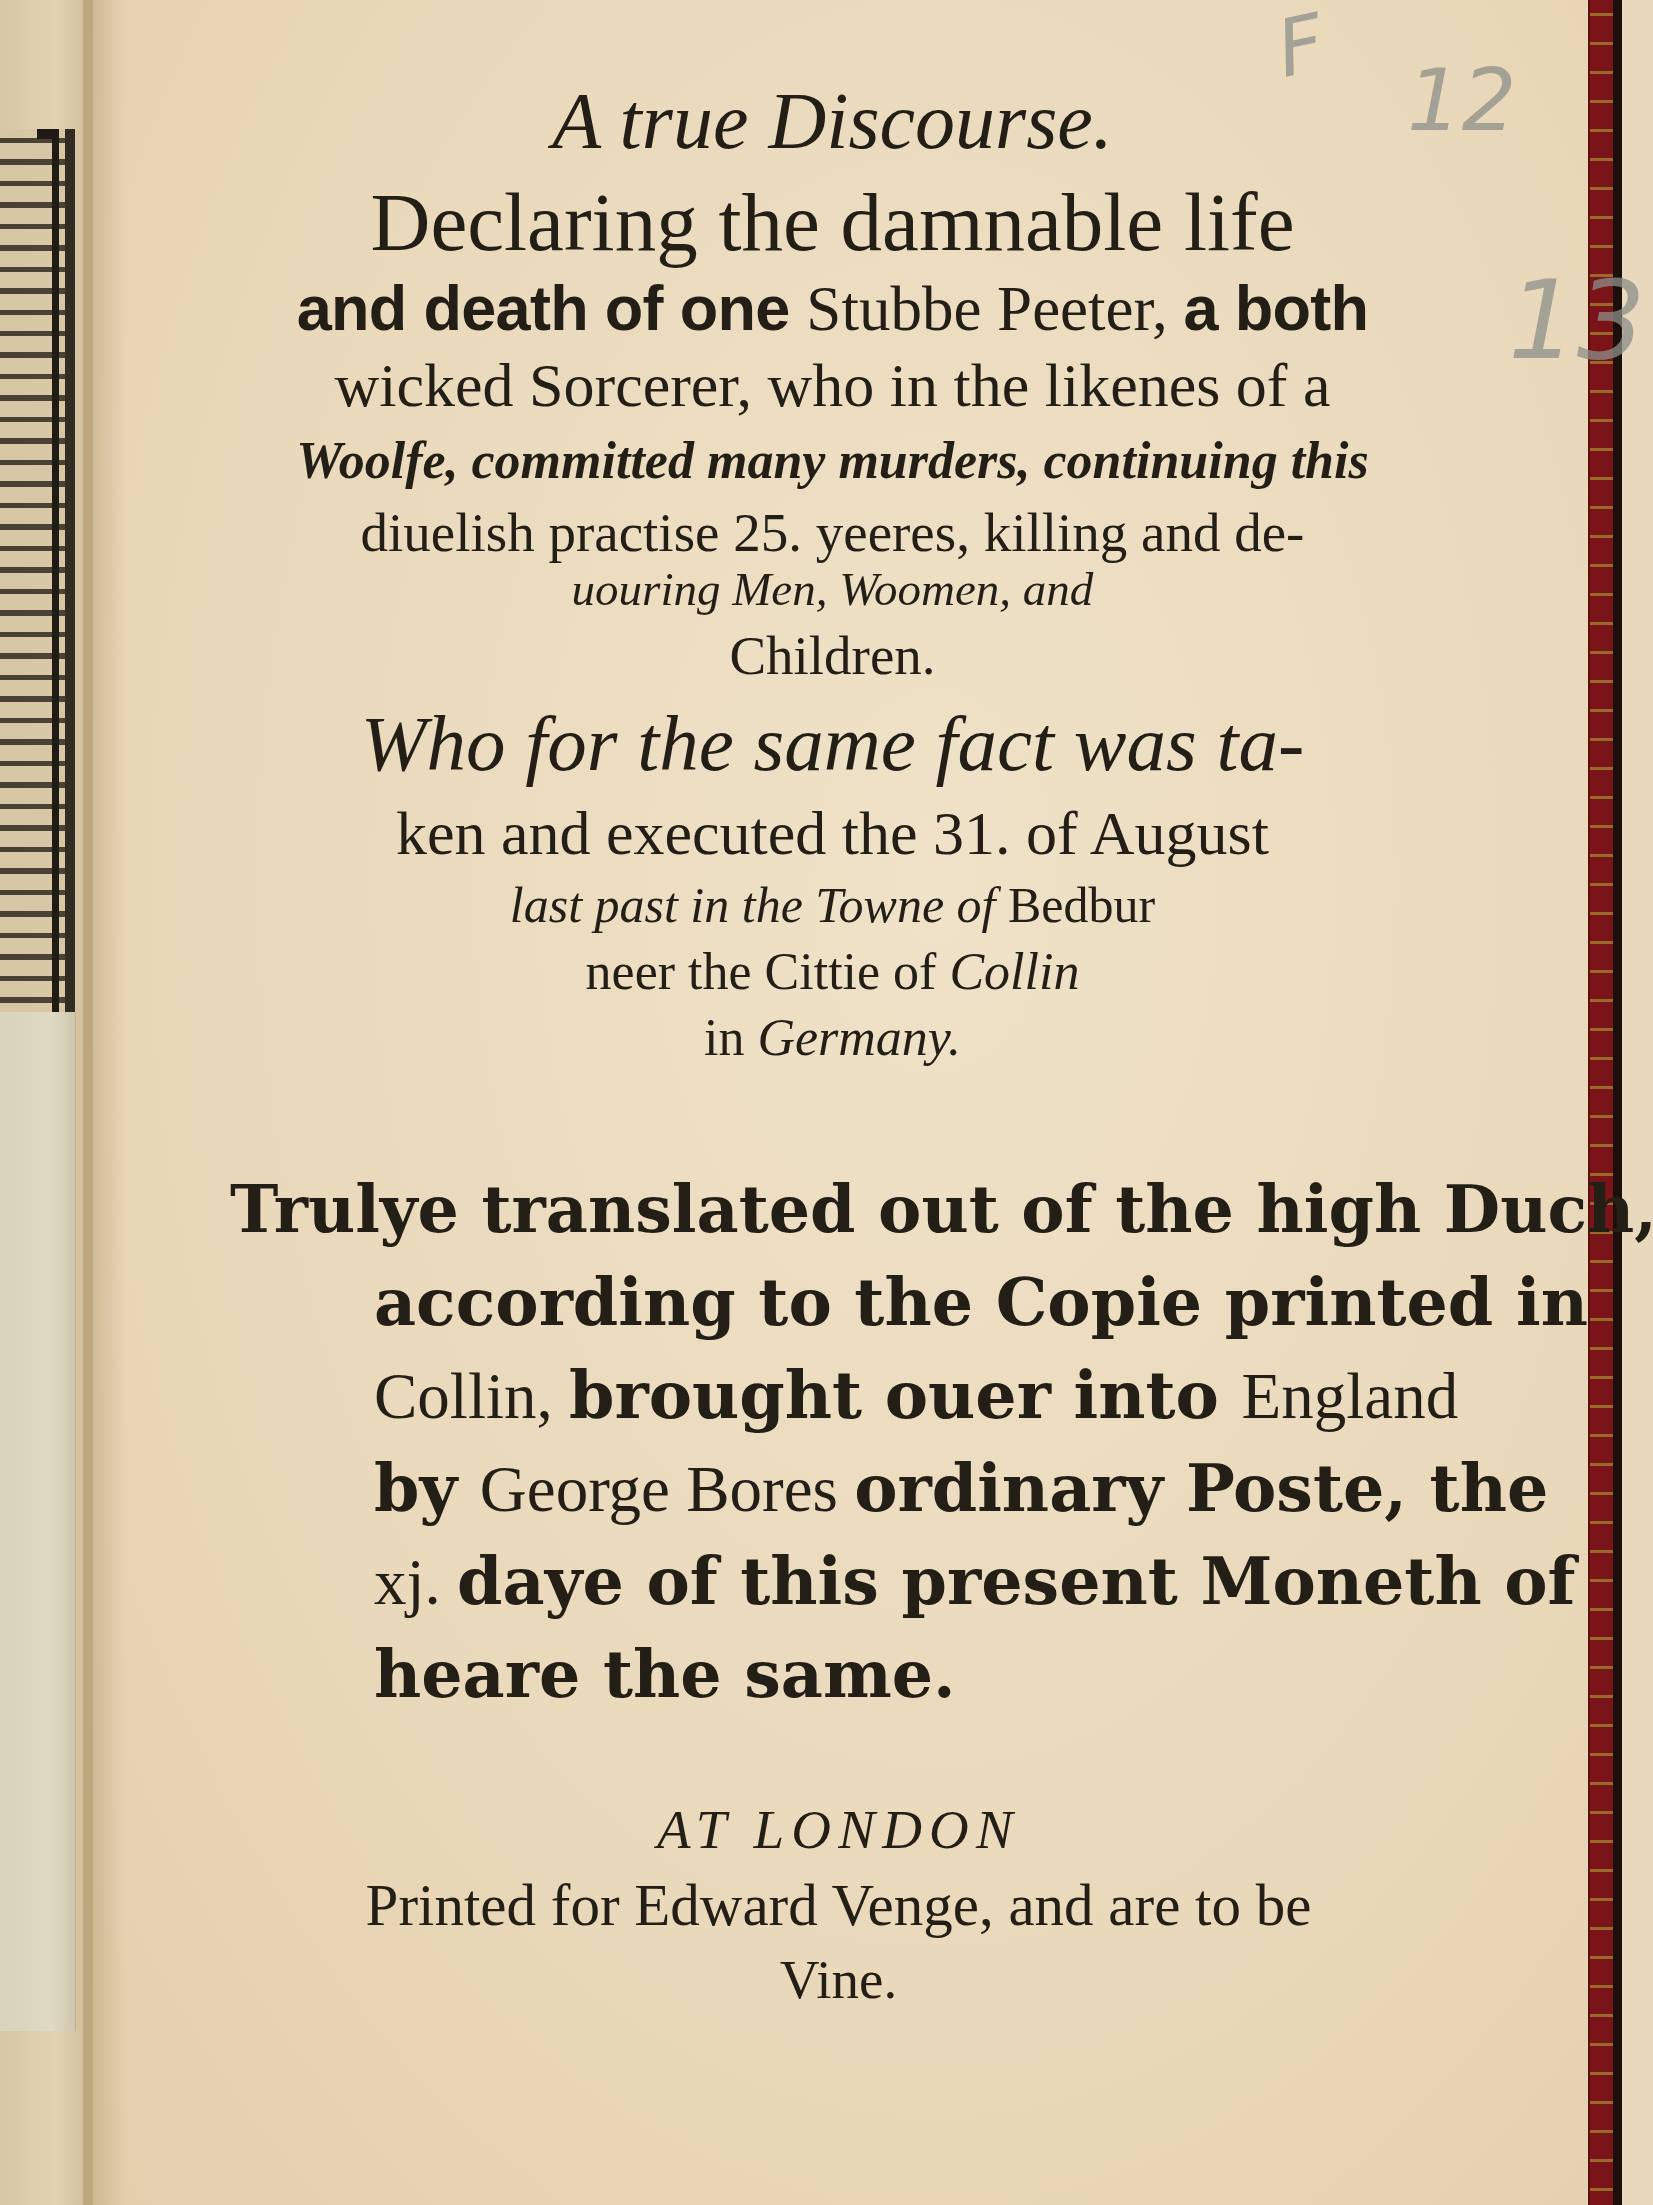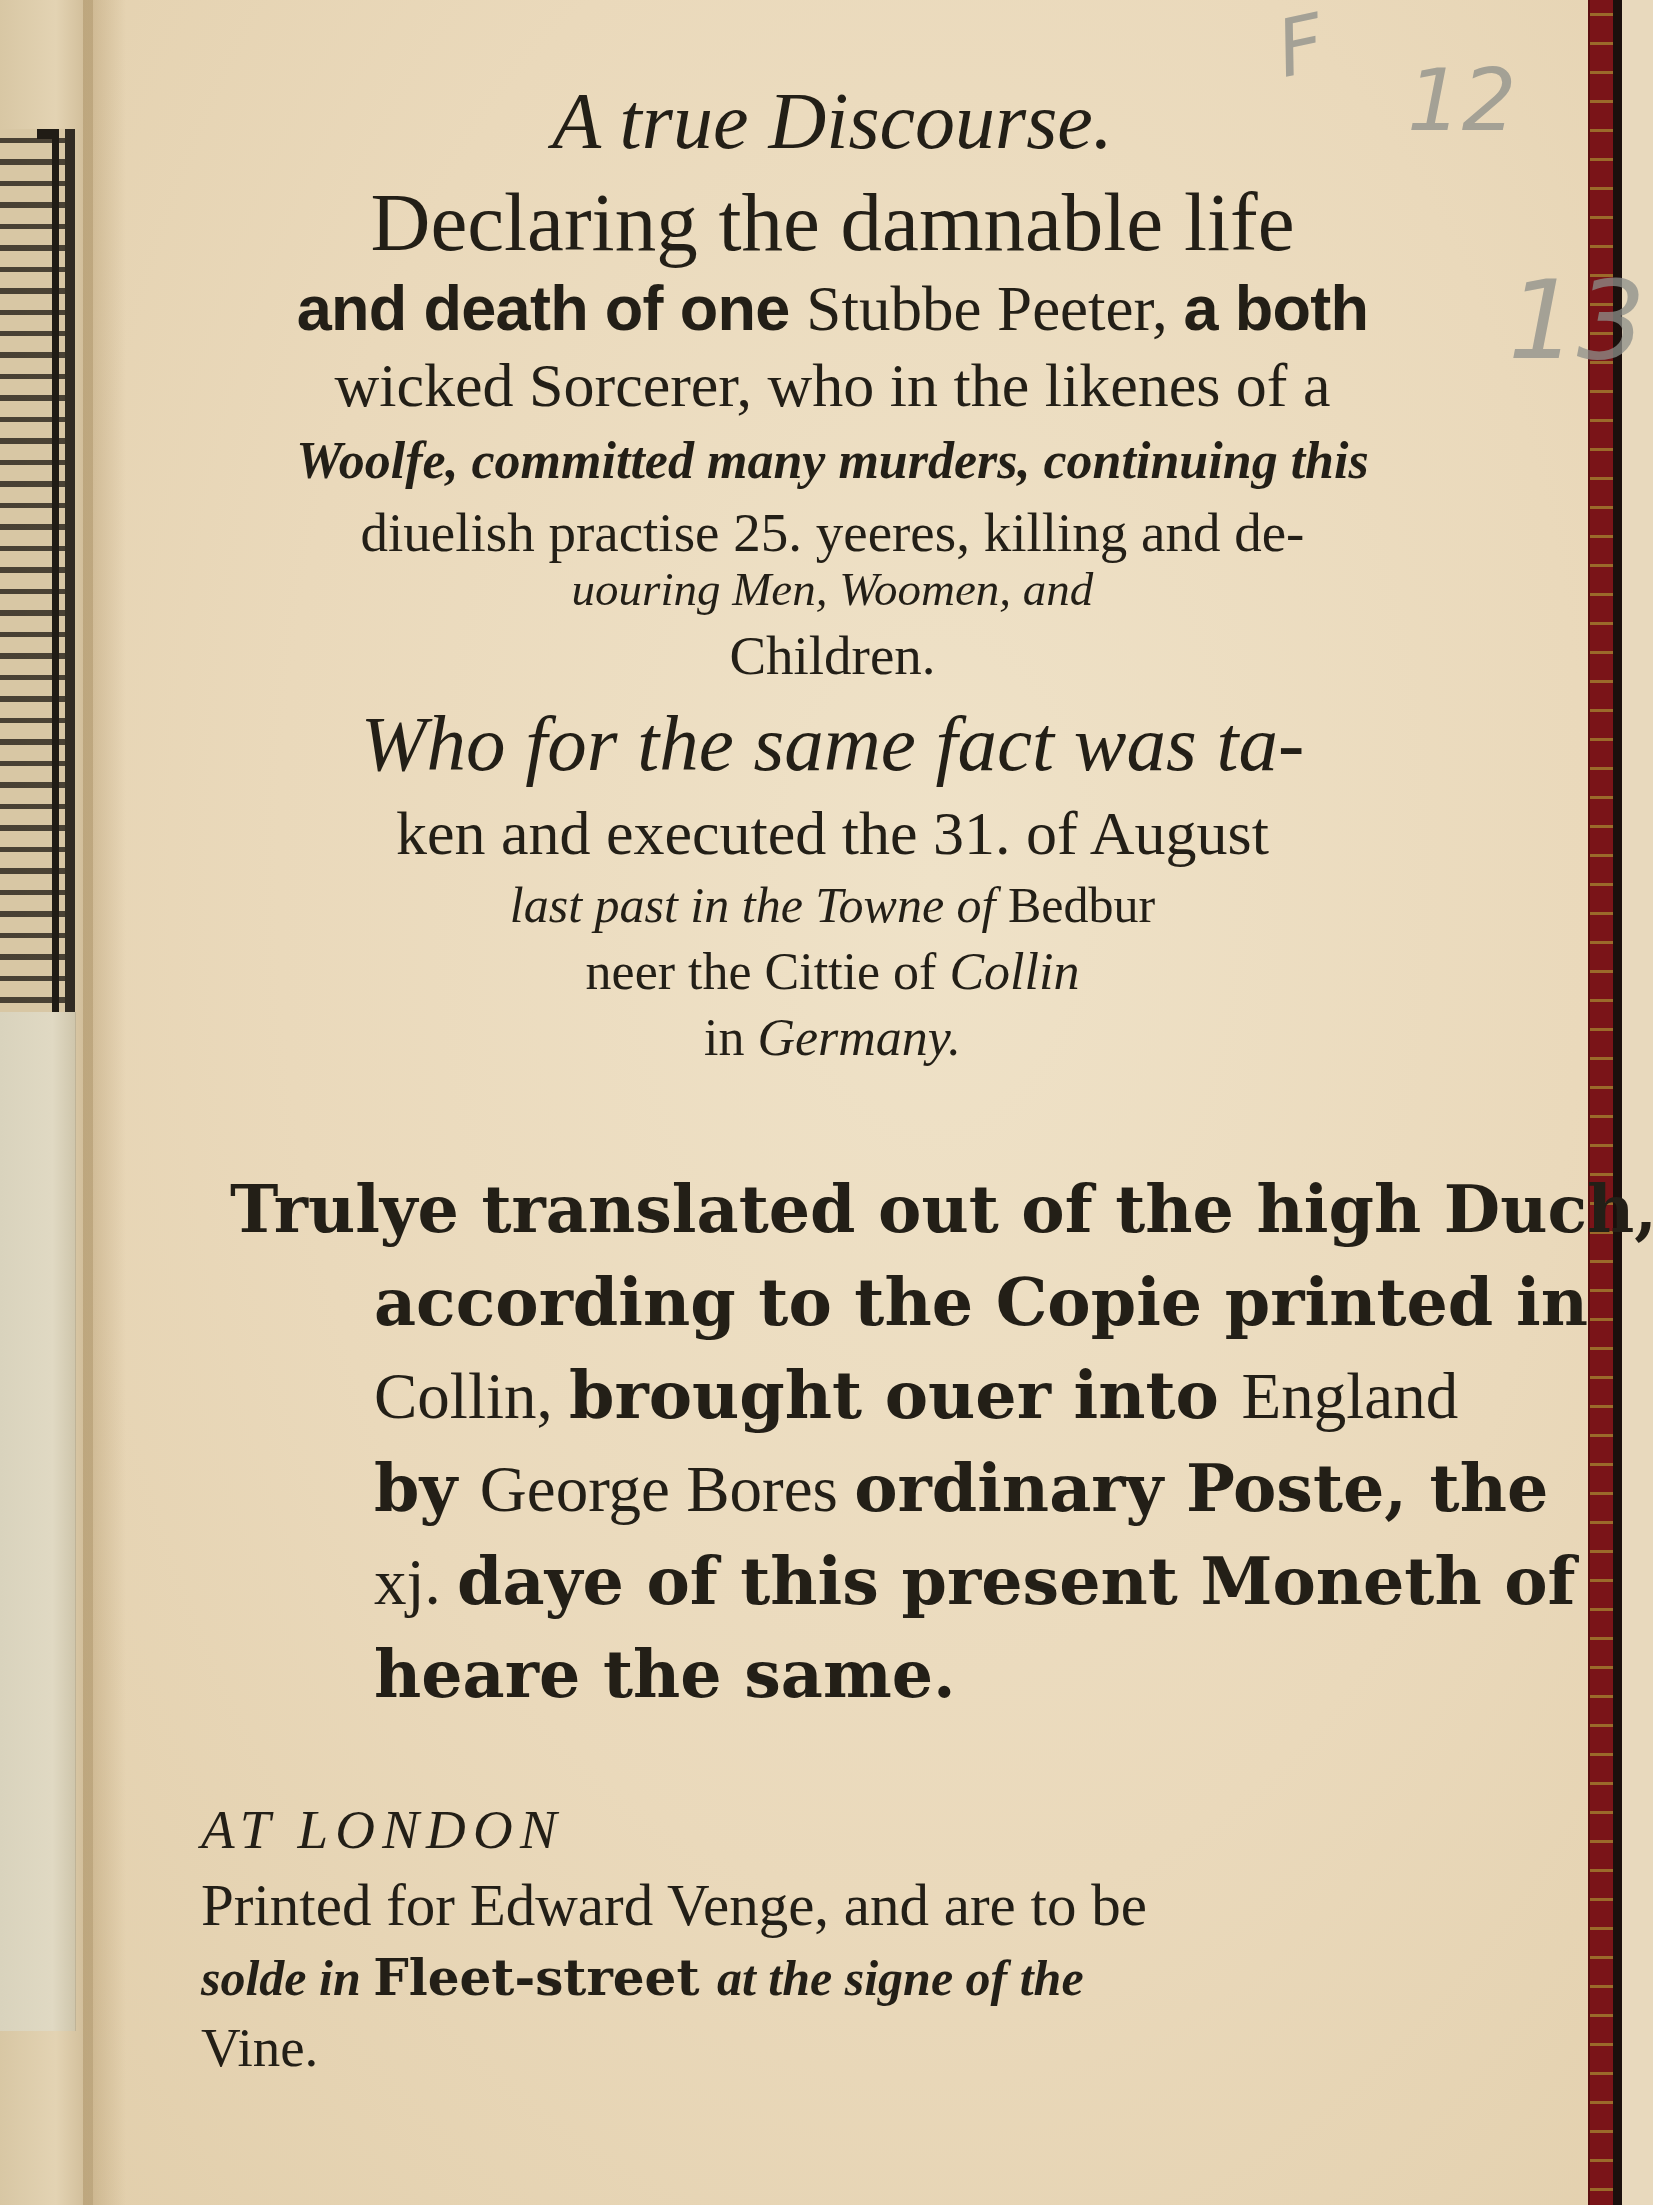--- a/index.html
+++ b/index.html
@@ -75,21 +75,21 @@
   .l-taken { font-size: 62px; margin-top: 18.7px; }
   .l-last { font-size: 50px; margin-top: 16px; }
   .l-neer { font-size: 52px; margin-top: 16px; }
   .l-germany { font-size: 52px; margin-top: 14.4px; }
 
   .translated { position: absolute; left: 230px; top: 1177px; width: 1220px; }
   .t-line { font-size: 65px; line-height: 1; margin-bottom: 27px; white-space: nowrap; }
   .t-first { text-align: left; }
   .t-indent { padding-left: 144px; text-align: left; }
 
-  .imprint { position: absolute; left: 201px; top: 1802px; width: 1263px; text-align: left; }
+  .imprint { position: absolute; left: 207px; top: 1802px; width: 1263px; text-align: center; }
   .i-london { font-size: 55px; font-style: italic; letter-spacing: 7.2px; }
   .i-printed { font-size: 59px; margin-top: 18.7px; }
   .i-solde { font-size: 50px; margin-top: 18.7px; font-style: italic; font-weight: bold; }
   .i-vine { font-size: 55px; margin-top: 17px; }
   .bl { font-weight: bold; font-family: "DejaVu Serif", serif; }
   .it { font-style: italic; }
 </style>
 </head>
 <body>
 
@@ -150,18 +150,15 @@
     <span class="roman">xj. </span><span class="bl">daye of this present Moneth of</span>
   </div>
   <div class="t-line t-indent">
     <span class="bl">heare the same.</span>
   </div>
 </div>
 
 <div class="imprint">
   <div class="line i-london">AT LONDON</div>
   <div class="line i-printed roman">Printed for Edward Venge, and are to be</div>
-  <div class="line i-solde">
-    <span class="it">solde in </span><span class="bl" style="font-style:normal">Fleet-street </span><span class="it">at the signe of the</span>
-  </div>
   <div class="line i-vine roman">Vine.</div>
 </div>
 
 
 </body></html>

